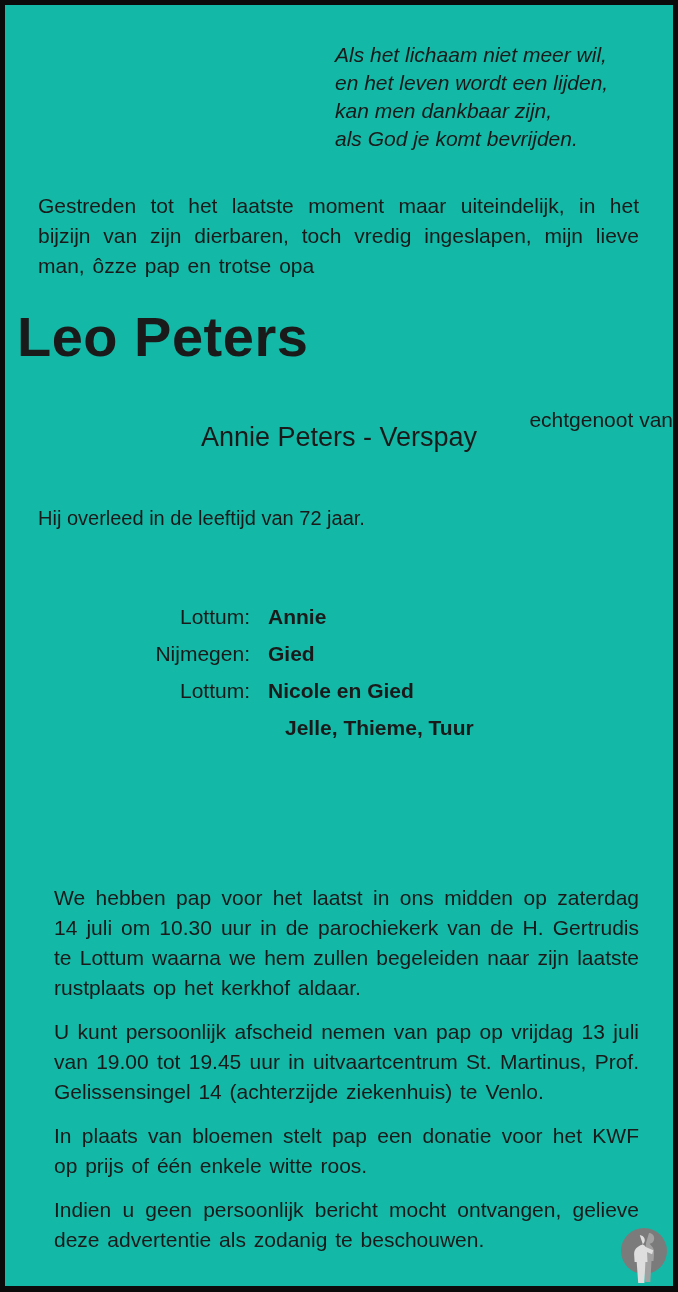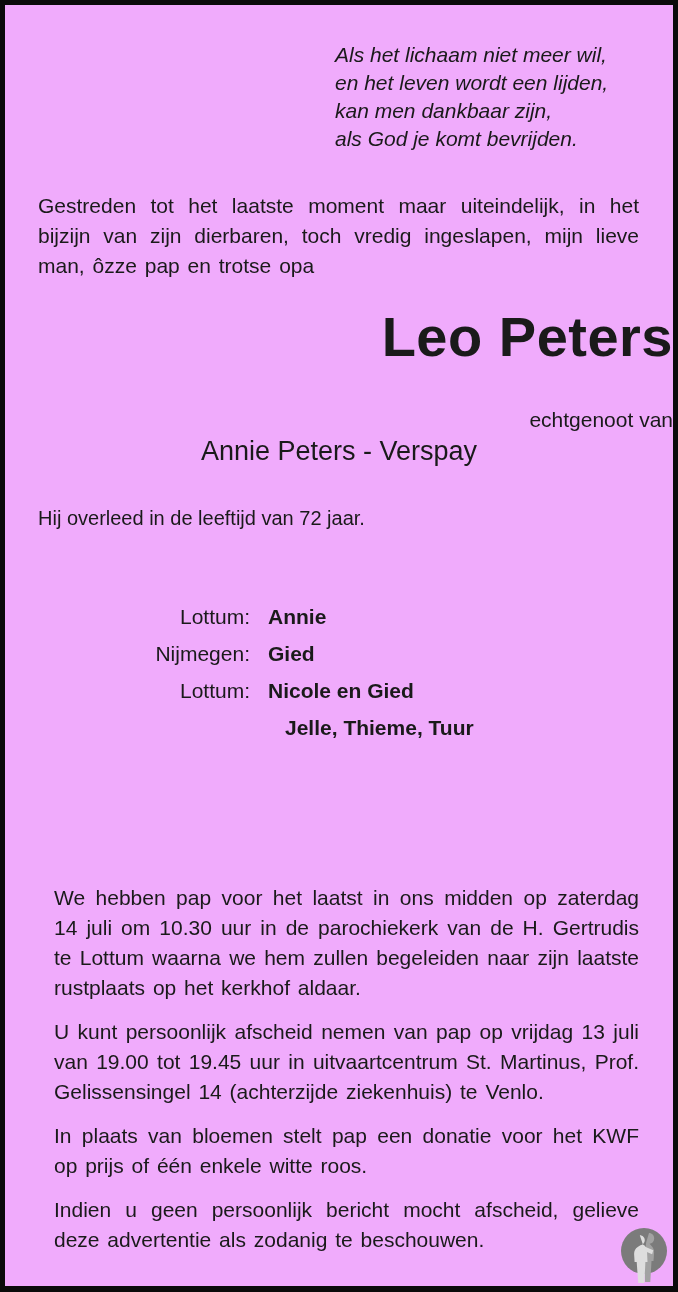--- a/index.html
+++ b/index.html
@@ -1,21 +1,21 @@
 <!DOCTYPE html>
 <html><head>
 <meta charset="utf-8">
 <style>
   html, body { margin: 0; padding: 0; background: #e9e9e9; }
   .page {
     position: relative;
     width: 678px;
     height: 1292px;
     box-sizing: border-box;
-    background: #f0abfc;
+    background: #14b8a6;
     border: 5px solid #0b0b0b;
     border-bottom-width: 6px;
     font-family: "Liberation Sans", "DejaVu Sans", sans-serif;
     color: #1a1a1a;
     overflow: hidden;
   }
   .abs { position: absolute; }
 
   .poem {
     top: 36px; left: 330px; right: 30px;
@@ -28,35 +28,35 @@
   .intro {
     top: 186px; left: 33px; right: 34px;
     font-size: 21px;
     line-height: 30px;
     text-align: justify;
     word-spacing: 2px;
   }
 
   .deceased-name {
     top: 300px; left: 12px; right: 0;
-    text-align: right;
+    text-align: left;
     font-size: 56px;
     line-height: 64px;
     font-weight: 700;
     letter-spacing: 0.5px;
   }
 
   .spouse-prefix {
     top: 402px; left: 0; right: 0;
     text-align: right;
     font-size: 21px;
     line-height: 26px;
   }
   .spouse-name {
-    top: 429px; left: 0; right: 0;
+    top: 415px; left: 0; right: 0;
     text-align: center;
     font-size: 27px;
     line-height: 34px;
   }
 
   .age-line {
     top: 498px; left: 33px; right: 34px;
     font-size: 20px;
     line-height: 30px;
   }
@@ -131,21 +131,21 @@
       <span class="family-place"></span>
       <span class="family-names">Jelle, Thieme, Tuur</span>
     </div>
   </div>
 
 
   <div class="abs lower">
     <p>We hebben pap voor het laatst in ons midden op zaterdag 14 juli om 10.30 uur in de parochiekerk van de H. Gertrudis te Lottum waarna we hem zullen begeleiden naar zijn laatste rustplaats op het kerkhof aldaar.</p>
     <p>U kunt persoonlijk afscheid nemen van pap op vrijdag 13 juli van 19.00 tot 19.45 uur in uitvaartcentrum St. Martinus, Prof. Gelissensingel 14 (achterzijde ziekenhuis) te Venlo.</p>
     <p>In plaats van bloemen stelt pap een donatie voor het KWF op prijs of één enkele witte roos.</p>
-    <p>Indien u geen persoonlijk bericht mocht afscheid, gelieve deze advertentie als zodanig te beschouwen.</p>
+    <p>Indien u geen persoonlijk bericht mocht ontvangen, gelieve deze advertentie als zodanig te beschouwen.</p>
   </div>
 
   <div class="abs logo">
     <svg viewBox="0 0 48 60" width="48" height="60">
       <circle cx="24" cy="24" r="23" fill="#7b7b7b"></circle>
       <path fill="#a2a2a2" d="M29 6c3 0 5.2 2.4 5.2 5.4 0 2.8-2 5.1-4.6 5.4l2.4 2.8c1.4 1.7 2.1 3.8 2.1 6l-0.6 8.4h-2l-1.2 21h-5.2l-1-20.5 2-19z"></path>
       <path fill="#dedede" d="M19.8 8.2c2.8 0 5 2.2 5 5 0 2.6-1.9 4.7-4.4 5l-2.7 1.9c-2.4 1.6-3.6 4-3.6 6.9l0.5 8h2.1l1.5 21h6.2l1-21h2.1l-0.5-11c-0.1-3-1.6-5.4-4.1-6.6z"></path>
       <path fill="#dedede" d="M24.5 19.5l8.8 3.8-1.2 4-8.8-3.8z"></path>
     </svg>
   </div>

